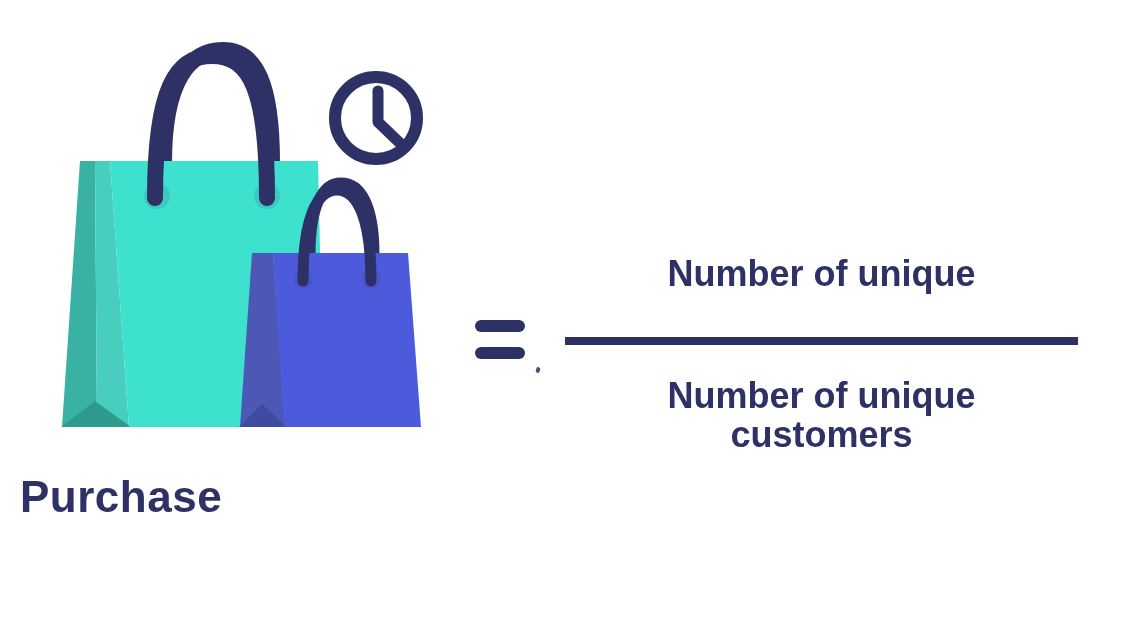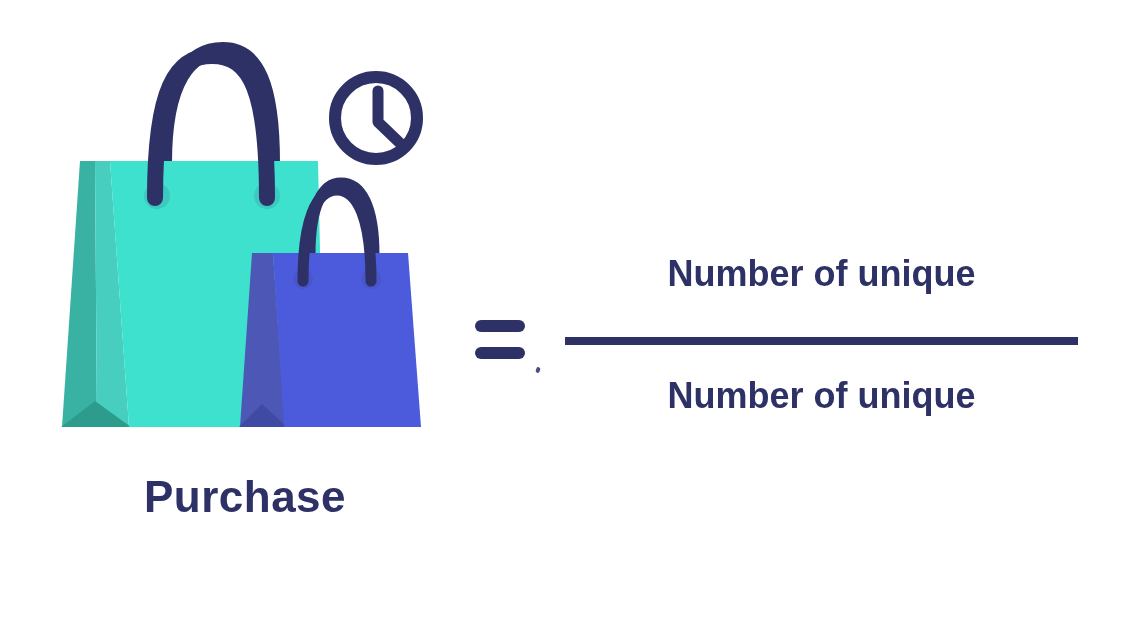--- a/index.html
+++ b/index.html
@@ -6,21 +6,20 @@
   .page{
     position:relative;
     width:1130px;height:627px;
     background:#ffffff;
     overflow:hidden;
     font-family:"Liberation Sans", sans-serif;
   }
   .illustration{position:absolute;left:0;top:0;}
   .pf-label{
     position:absolute;left:20px;top:472px;width:450px;
-    text-align:center;
     color:#2d3166;
     font-size:44px;font-weight:bold;line-height:49px;
     letter-spacing:0.5px;
   }
   .numerator{
     position:absolute;left:565px;top:252px;width:513px;
     text-align:center;color:#2d3166;
     font-size:36px;font-weight:bold;line-height:44px;
   }
   .frac-line{
@@ -89,15 +88,16 @@
   <div class="equals">
     <div class="bar top"></div>
     <div class="bar bottom"></div>
   </div>
   <div class="stray-mark"></div>
 
   <div class="numerator">Number of unique</div>
   <div class="frac-line"></div>
   <div class="denominator">
     <div>Number of unique</div>
+    <div>customers</div>
   </div>
 
 </div>
 
 </body></html>

